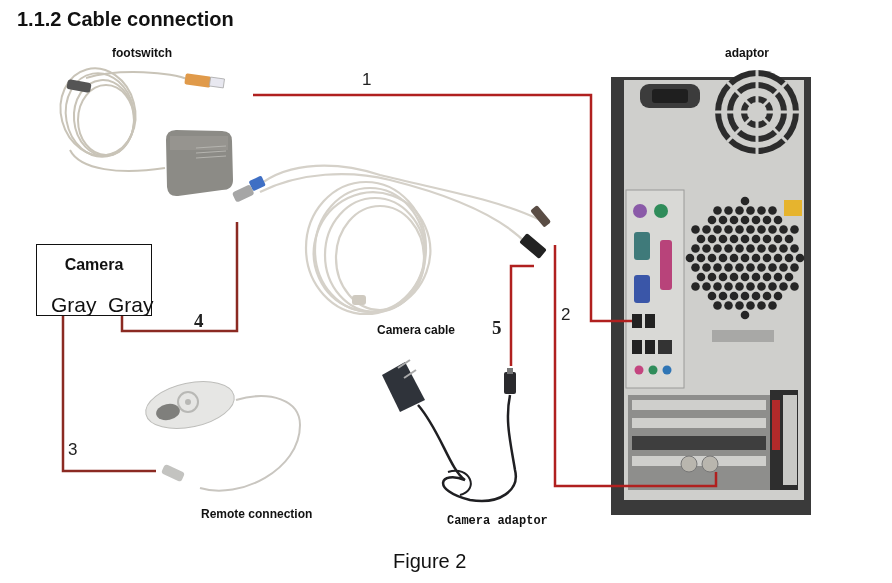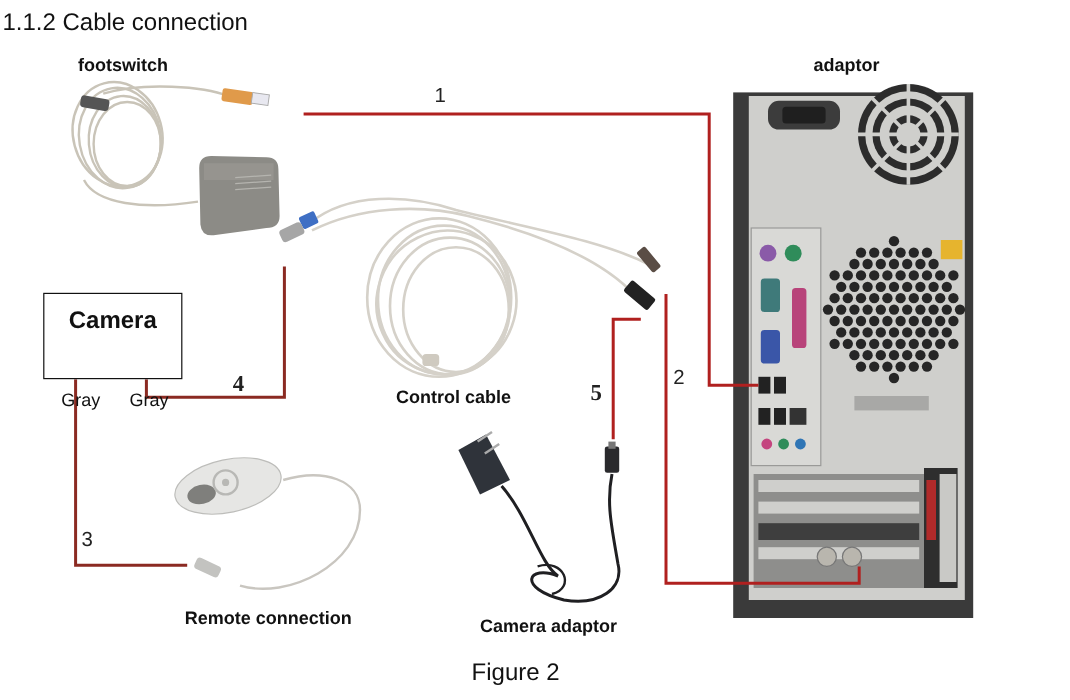--- a/index.html
+++ b/index.html
@@ -1,25 +1,25 @@
 <!DOCTYPE html>
 <html><head>
   <meta charset="utf-8">
   <style>
     html, body { margin: 0; padding: 0; background: #ffffff; }
     body { width: 892px; height: 583px; position: relative; overflow: hidden; font-family: "Liberation Sans", sans-serif; color: #111; }
-    .heading { position: absolute; left: 2px; top: 8px; font-size: 20px; font-weight: normal; }
-    .lbl { position: absolute; font-weight: bold; font-size: 15px; white-space: nowrap; }
+    .heading { position: absolute; left: 17px; top: 8px; font-size: 20px; font-weight: bold; }
+    .lbl { position: absolute; font-weight: bold; font-size: 12px; white-space: nowrap; margin-left: 47px; }
     .num { position: absolute; font-size: 17px; color: #222; }
     .num.serif { font-family: "Liberation Serif", serif; font-weight: bold; font-size: 19px; }
     .caption { position: absolute; left: 393px; top: 550px; font-size: 20px; }
     #diagram { position: absolute; left: 0; top: 0; }
     .camera-box { position: absolute; left: 36px; top: 244px; width: 116px; height: 72px; border: 1.5px solid #111; background: #fff; box-sizing: border-box; }
-    .camera-title { position: absolute; left: 0; right: 0; top: 11px; text-align: center; font-weight: bold; font-size: 20px; }
-    .camera-port { position: absolute; top: 48px; font-size: 15px; margin-top: 32px; }
+    .camera-title { position: absolute; left: 0; right: 0; top: 11px; text-align: center; font-weight: bold; font-size: 16px; }
+    .camera-port { position: absolute; top: 48px; font-size: 21px; }
   </style>
 </head>
 <body>
 
 <div class="heading">1.1.2 Cable connection</div>
 
 <svg id="diagram" width="892" height="583" viewBox="0 0 892 583">
 
   <g>
 
@@ -239,23 +239,23 @@
     <polyline stroke="#b0201f" points="253,95 591,95 591,321 632,321"></polyline>
     <polyline stroke="#b0201f" points="555,245 555,486 716,486 716,472"></polyline>
     <polyline stroke="#8b2a22" points="63,316 63,471 156,471"></polyline>
     <polyline stroke="#8b2a22" points="122,316 122,331 237,331 237,222"></polyline>
     <polyline stroke="#b0201f" points="534,266 511,266 511,366"></polyline>
   </g>
 </svg>
 
 <div class="lbl" style="left:65px; top:46px;">footswitch</div>
 <div class="lbl" style="left:678px; top:46px;">adaptor</div>
-<div class="lbl" style="left:330px; top:323px;">Control cable</div>
+<div class="lbl" style="left:330px; top:323px;">Camera cable</div>
 <div class="lbl" style="left:154px; top:507px;">Remote connection</div>
-<div class="lbl" style="left:400px; top:514px;">Camera adaptor</div>
+<div class="lbl" style="left:400px; top:514px;font-family:Liberation Mono, monospace;">Camera adaptor</div>
 
 <div class="num" style="left:362px; top:70px;">1</div>
 <div class="num" style="left:561px; top:305px;">2</div>
 <div class="num" style="left:68px; top:440px;">3</div>
 <div class="num serif" style="left:194px; top:310px;">4</div>
 <div class="num serif" style="left:492px; top:317px;">5</div>
 
 <div class="camera-box">
   <div class="camera-title">Camera</div>
   <div class="camera-port" style="left:14px;">Gray</div>

